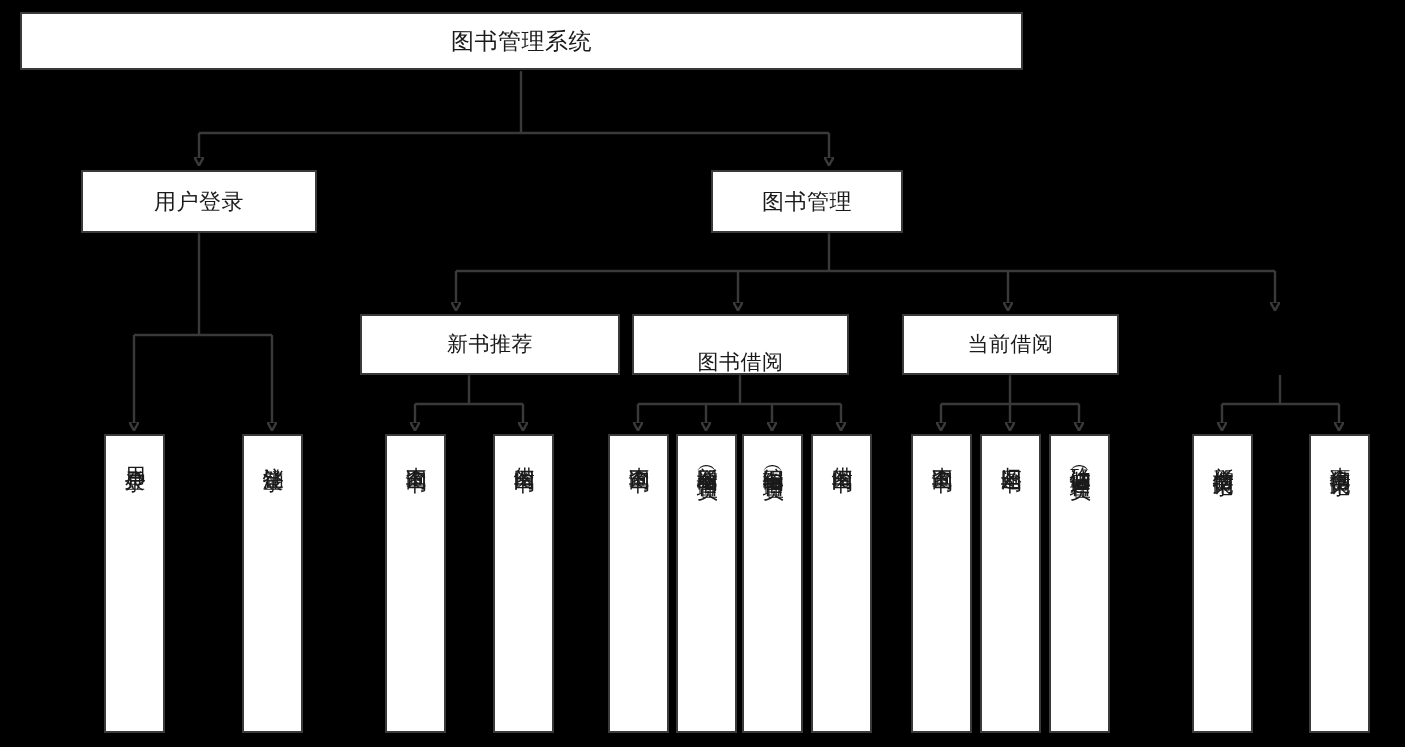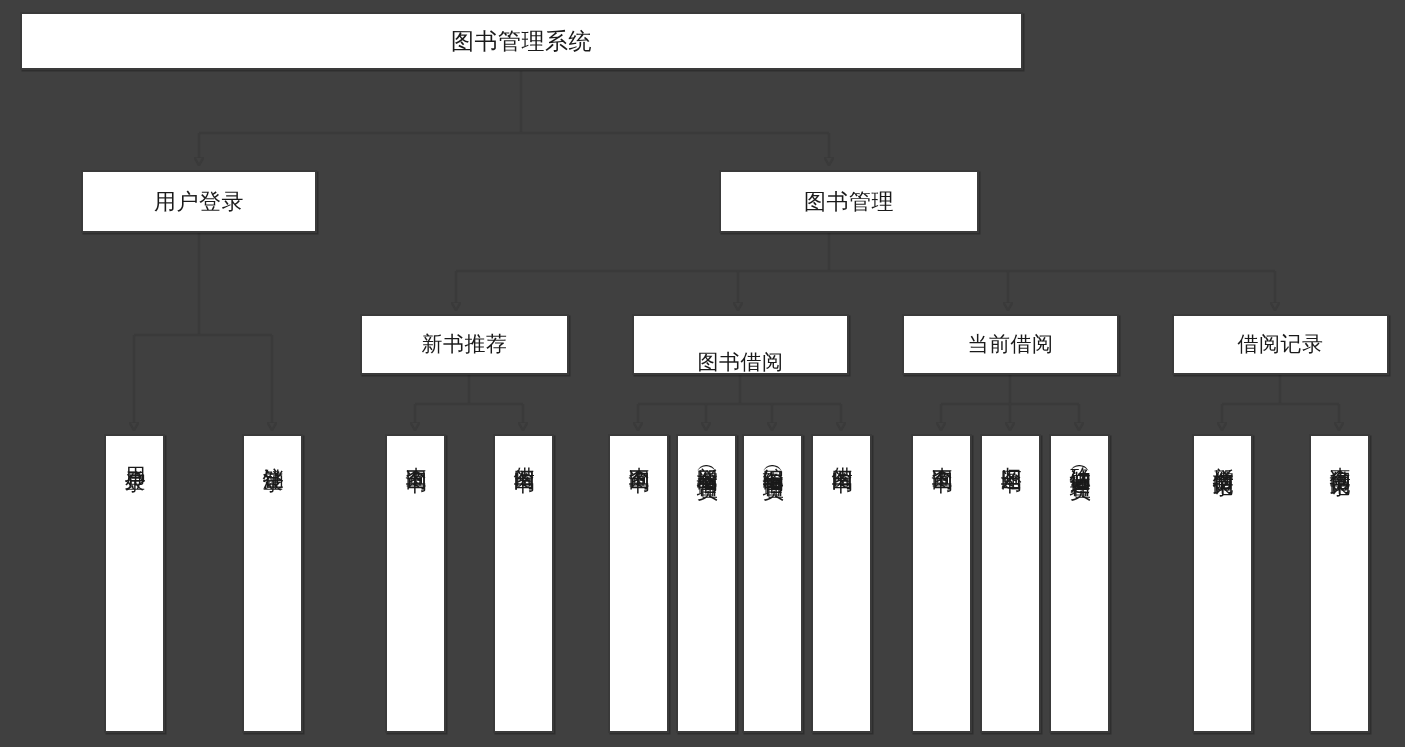--- a/index.html
+++ b/index.html
@@ -7,21 +7,21 @@
     padding: 0;
     background: #ffffff;
   }
   body {
     font-family: "DejaVu Sans", "Liberation Sans", sans-serif;
   }
   #canvas {
     position: relative;
     width: 1405px;
     height: 747px;
-    background: #404040;
+    background: #000000;
     overflow: hidden;
   }
   .node {
     position: absolute;
     box-sizing: border-box;
     border: 2px solid #3a3a3a;
     background: #ffffff;
     color: #1a1a1a;
     display: flex;
     align-items: center;
@@ -130,36 +130,33 @@
     <line x1="1339" y1="404" x2="1339" y2="423" marker-end="url(#arrow)"></line>
   </svg>
 
   <div class="node root" style="left:20px; top:12px; width:1003px; height:58px;">
     <span class="label">图书管理系统</span>
   </div>
 
   <div class="node lvl1" style="left:81px; top:170px; width:236px; height:63px;">
     <span class="label">用户登录</span>
   </div>
-  <div class="node lvl1" style="left:711px; top:170px; width:260px; height:63px;margin-left:8px;">
+  <div class="node lvl1" style="left:711px; top:170px; width:192px; height:63px;">
     <span class="label">图书管理</span>
   </div>
 
-  <div class="node lvl2" style="left:360px; top:314px; width:209px; height:61px;">
+  <div class="node lvl2" style="left:360px; top:314px; width:260px; height:61px;">
     <span class="label">新书推荐</span>
   </div>
   <div class="node lvl2" style="left:632px; top:314px; width:217px; height:61px;align-items:flex-end;">
     <span class="label">图书借阅</span>
   </div>
   <div class="node lvl2" style="left:902px; top:314px; width:217px; height:61px;">
     <span class="label">当前借阅</span>
   </div>
-  <div class="node lvl2" style="left:1172px; top:314px; width:217px; height:61px;">
-    <span class="label">借阅记录</span>
-  </div>
 
   <div class="node leaf" style="left:104px; top:434px; width:61px; height:299px;">
     <span class="label">用户登录</span>
   </div>
   <div class="node leaf" style="left:242px; top:434px; width:61px; height:299px;">
     <span class="label">注销登录</span>
   </div>
 
   <div class="node leaf" style="left:385px; top:434px; width:61px; height:299px;">
     <span class="label">查询图书</span>

